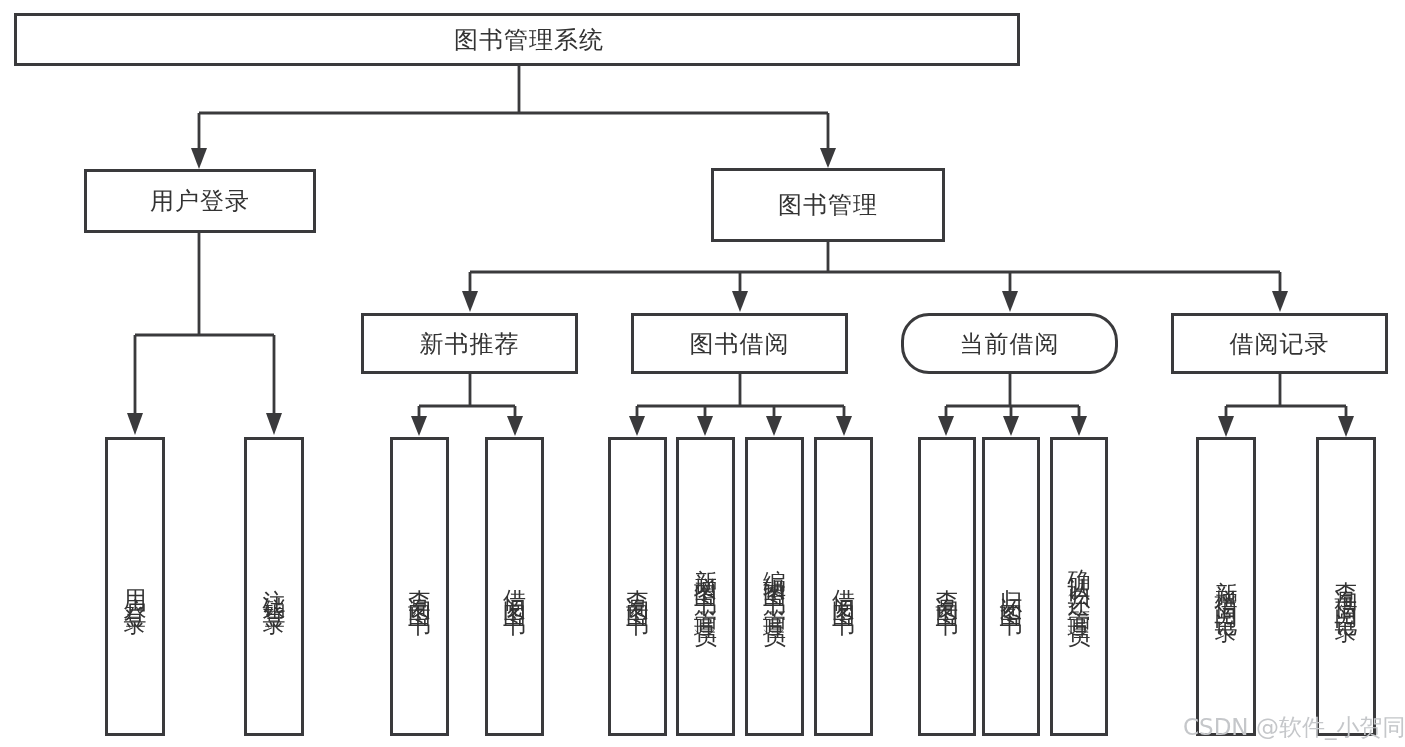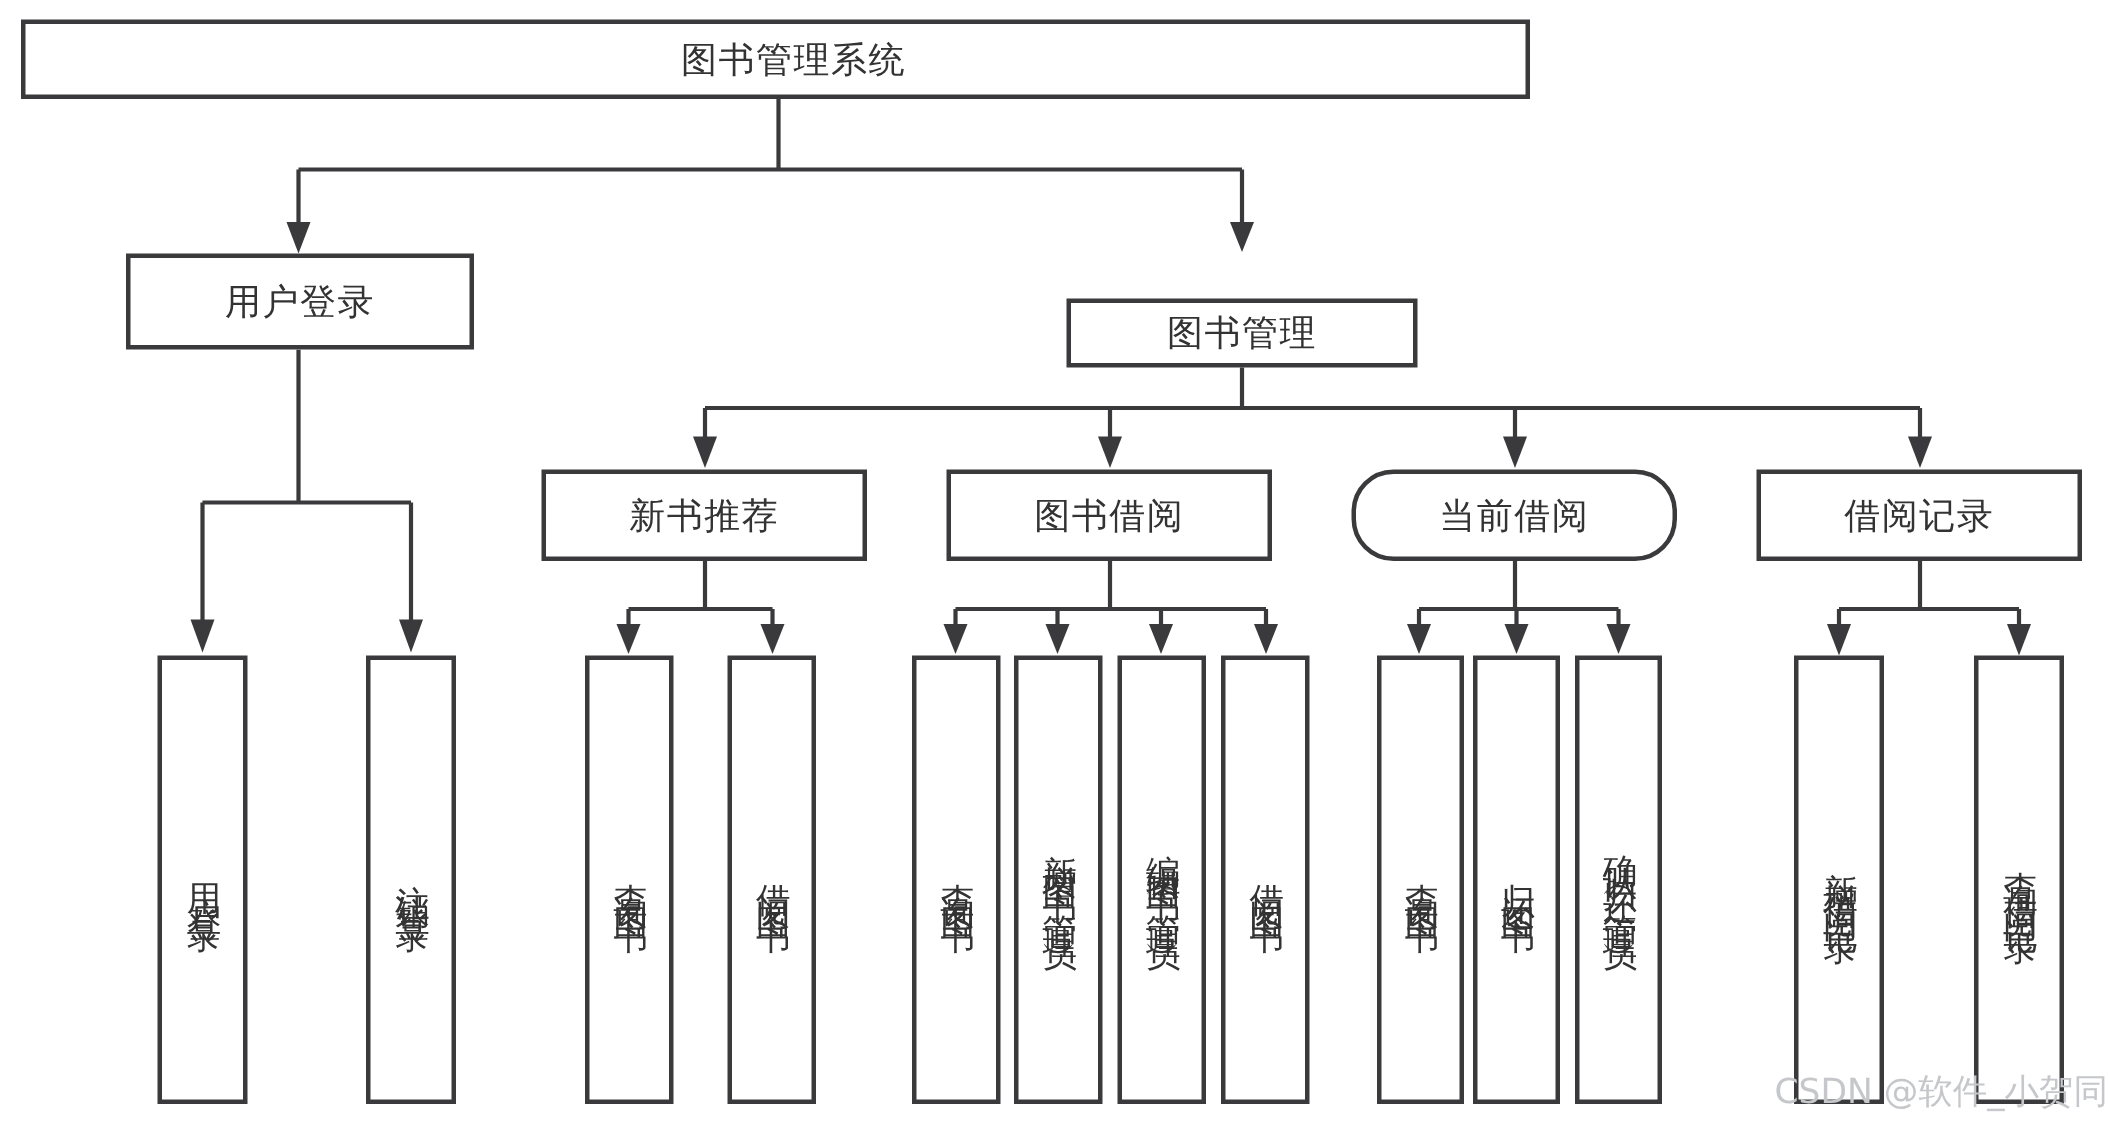--- a/index.html
+++ b/index.html
@@ -27,21 +27,21 @@
   }
   .vbox .vlabel{
     writing-mode:vertical-lr;
     font-size:23px;line-height:1;letter-spacing:8px;
     white-space:nowrap;color:var(--text);
   }
   
   .n-root{left:14px;top:13px;width:1006px;height:53px;padding-left:24px;}
   
   .n-user-login{left:84px;top:169px;width:232px;height:64px;}
-  .n-book-mgmt{left:711px;top:168px;width:234px;height:46px;margin-top:31px;}
+  .n-book-mgmt{left:711px;top:168px;width:234px;height:74px;}
   
   .n-l3{top:313px;width:217px;height:61px;}
   .n-new-book{left:361px;}
   .n-book-borrow{left:631px;}
   .n-current-borrow{left:901px;border-radius:28px;}
   .n-borrow-record{left:1171px;}
   
   .vbox{top:437px;height:299px;}
   .lf-a1{left:105px;width:60px;}
   .lf-a2{left:244px;width:60px;}

